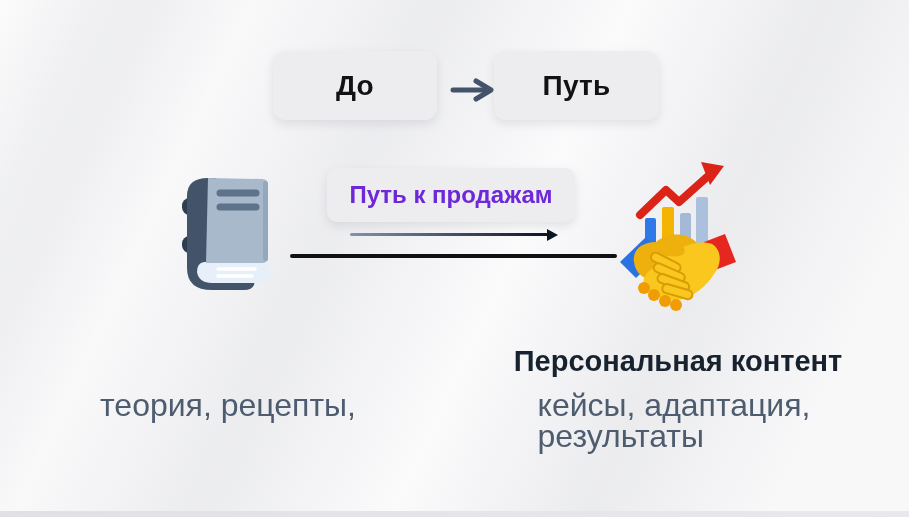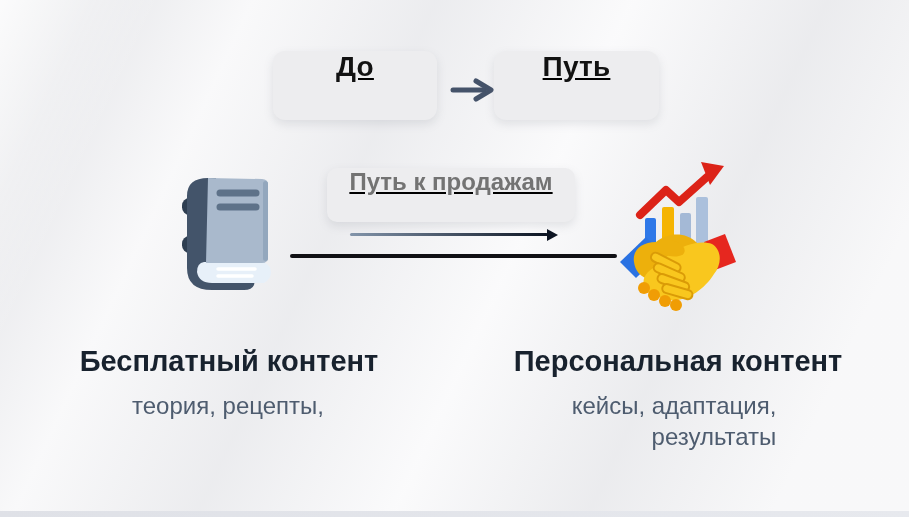--- a/index.html
+++ b/index.html
@@ -13,30 +13,30 @@
       linear-gradient(115deg, rgba(226,227,231,.55) 8%, rgba(250,250,251,.9) 22%,
                       rgba(233,234,237,.55) 38%, rgba(251,251,252,.95) 55%,
                       rgba(231,232,235,.5) 72%, rgba(249,249,250,.9) 88%),
       #efeff1;
   }
   .card{
     position:absolute;
     background:#ededef;
     border-radius:12px;
     box-shadow:0 4px 10px rgba(120,125,138,.18);
-    display:flex;justify-content:center;text-decoration:underline;
+    display:flex;align-items:center;justify-content:center;
   }
   .card-before{left:273px;top:51px;width:164px;height:69px;}
   .card-after{left:494px;top:51px;width:165px;height:69px;}
   .card-label{
     font-size:28px;font-weight:bold;color:#121212;letter-spacing:.2px;
   }
   .top-arrow{position:absolute;left:450px;top:77px;width:46px;height:26px;}
   .card-path{left:327px;top:168px;width:248px;height:54px;border-radius:10px;}
-  .path-label{font-size:24px;font-weight:bold;color:#737373;}
+  .path-label{font-size:24px;font-weight:bold;color:#6d28d9;}
   .thin-arrow{
     position:absolute;left:350px;top:233px;width:198px;height:3px;
     background:linear-gradient(to right,#8294aa,#0c1422);
     border-radius:2px;
   }
   .thin-arrow::after{
     content:"";position:absolute;right:-10px;top:-4.5px;
     border-left:11px solid #0c1422;
     border-top:6px solid transparent;
     border-bottom:6px solid transparent;
@@ -48,21 +48,21 @@
   .book-icon{position:absolute;left:182px;top:176px;width:92px;height:118px;}
   .handshake-icon{position:absolute;left:610px;top:158px;width:140px;height:160px;}
   .col-title{
     position:absolute;top:345px;transform:translateX(-50%);
     font-size:29px;font-weight:bold;color:#18222e;white-space:nowrap;
   }
   .col-title-left{left:229px;}
   .col-title-right{left:678px;}
   .col-subtitle{
     position:absolute;top:390px;transform:translateX(-50%);
-    font-size:24px;color:#4e5c6f;text-align:right;line-height:31px;white-space:nowrap;
+    font-size:32px;color:#4e5c6f;text-align:left;line-height:31px;white-space:nowrap;
   }
   .col-subtitle-left{left:228px;}
   .col-subtitle-right{left:674px;}
   .bottom-strip{
     position:absolute;left:0;bottom:0;width:100%;height:6px;
     background:linear-gradient(90deg,#dfe1e7,#e7e9ee);
   }
 </style>
 </head>
 <body>
@@ -120,21 +120,20 @@
     </g>
     <g fill="#f09d05">
       <circle cx="34" cy="130" r="6"></circle>
       <circle cx="44" cy="137" r="6"></circle>
       <circle cx="55" cy="143" r="6"></circle>
       <circle cx="66" cy="147" r="6"></circle>
     </g>
     <ellipse cx="60" cy="90" rx="15" ry="8" transform="rotate(14 60 90)" fill="#edb00c"></ellipse>
   </svg>
 
-  <div class="col-title col-title-left">Бесплатный контент</div>
   <div class="col-subtitle col-subtitle-left">
     <div>теория, рецепты,</div>
   </div>
 
   <div class="col-title col-title-right">Персональная контент</div>
   <div class="col-subtitle col-subtitle-right">
     <div>кейсы, адаптация,</div>
     <div>результаты</div>
   </div>
 

